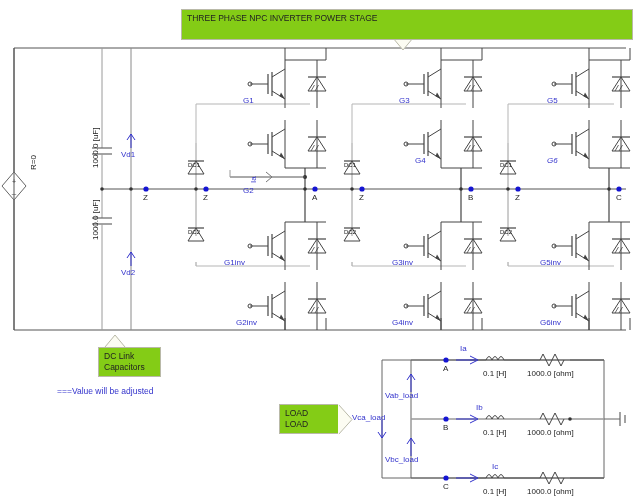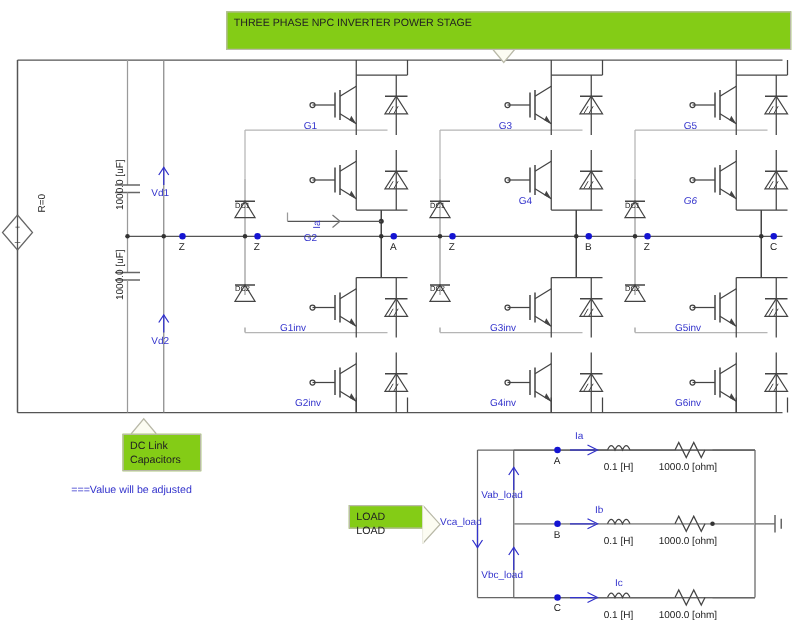--- a/index.html
+++ b/index.html
@@ -253,21 +253,21 @@
   <div>THREE PHASE NPC INVERTER POWER STAGE</div>
 </div>
 
 <div class="callout" style="left:66px;top:347px;width:63px;height:30px;margin-left:32px;">
   <div>DC Link</div>
   <div>Capacitors</div>
 </div>
 
 <div class="note" style="left:57px;top:386px;text-align:right;">===Value will be adjusted</div>
 
-<div class="callout" style="left:279px;top:404px;width:60px;height:19px;">
+<div class="callout" style="left:279px;top:404px;width:60px;height:30px;">
   <div>LOAD</div>
   <div>LOAD</div>
 </div>
 <svg style="position:absolute;left:338px;top:404px;width:26px;height:31px;">
   <path d="M0,0 L14,15.5 L0,31 Z" fill="#fcfcf2" stroke="#b9b9a8" stroke-width="1"></path>
   <path d="M0,0 L0,31" stroke="#fcfcf2" stroke-width="2"></path>
 </svg>
 
 <div class="lbl lbl-k vert" style="left:30px;top:170px;transform:rotate(-90deg);">R=0</div>
 <div class="lbl lbl-k vert" style="left:92px;top:168px;transform:rotate(-90deg);">1000.0 [uF]</div>

